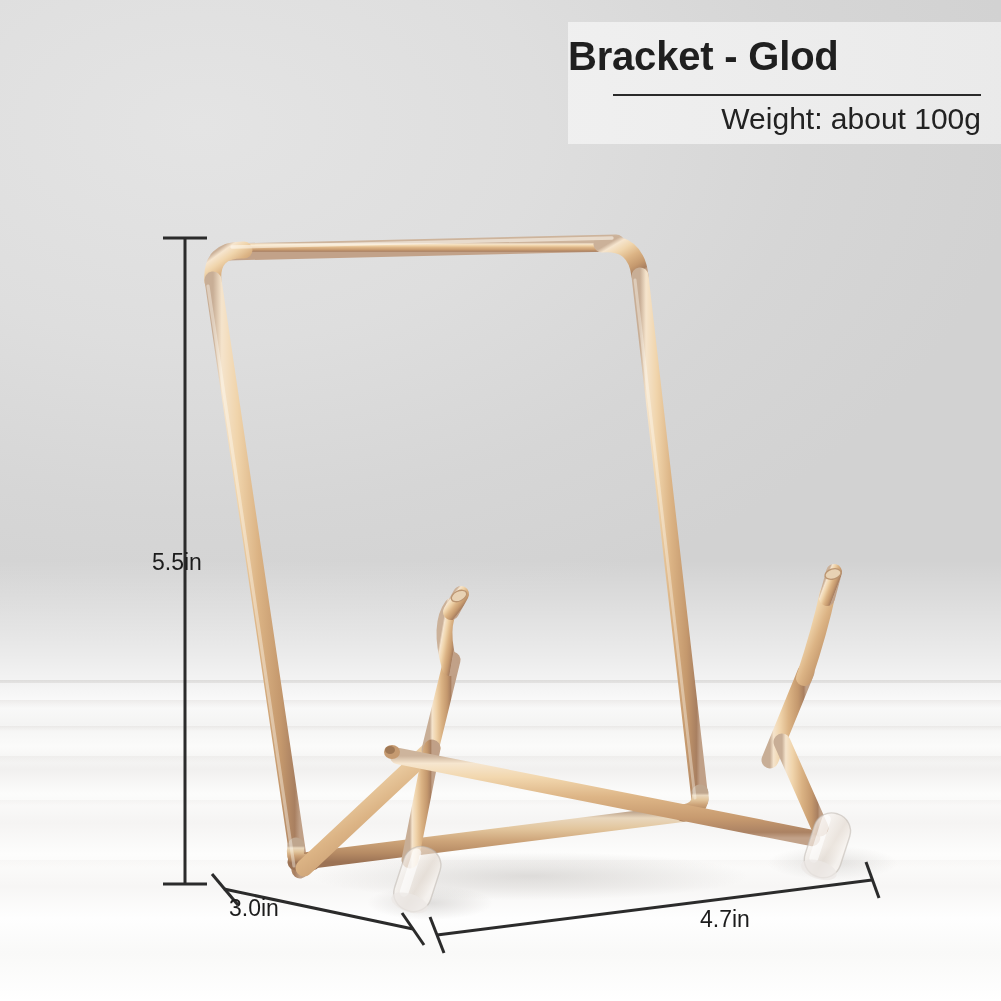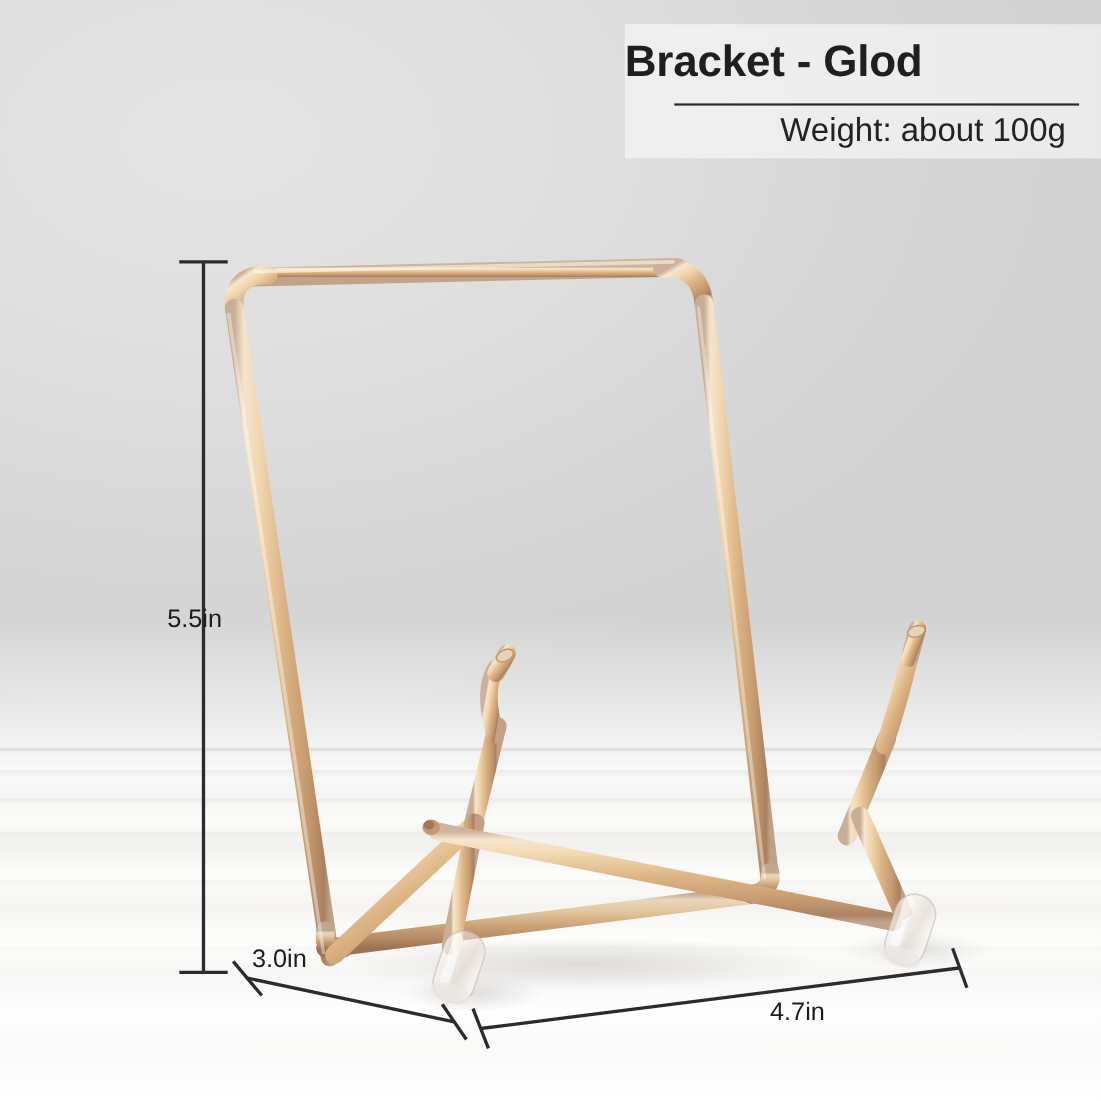--- a/index.html
+++ b/index.html
@@ -60,30 +60,30 @@
     position:absolute;left:568px;top:36px;width:413px;
     text-align:left;
     font-size:40px;font-weight:bold;color:#1f1f1f;
     letter-spacing:-.2px;line-height:1;
   }
   .title-rule{
     position:absolute;left:613px;top:94px;width:368px;height:2px;
     background:#2a2a2a;
   }
   .weight-text{
-    position:absolute;left:556px;top:104px;width:413px;
+    position:absolute;left:568px;top:104px;width:413px;
     text-align:right;
     font-size:30px;color:#222;line-height:1;
   }
 
   
   .dim-svg{position:absolute;left:0;top:0;width:1001px;height:1001px;}
   .dim-label{position:absolute;color:#1c1c1c;font-size:23px;line-height:1;white-space:nowrap;}
   .lbl-h{left:152px;top:551px;}
-  .lbl-d{left:229px;top:860px;}
+  .lbl-d{left:229px;top:897px;}
   .lbl-w{left:700px;top:908px;text-align:center;}
 
   
   .gold-svg{position:absolute;left:0;top:0;width:1001px;height:1001px;}
 </style>
 </head>
 <body>
 
 <div id="stage">
 

